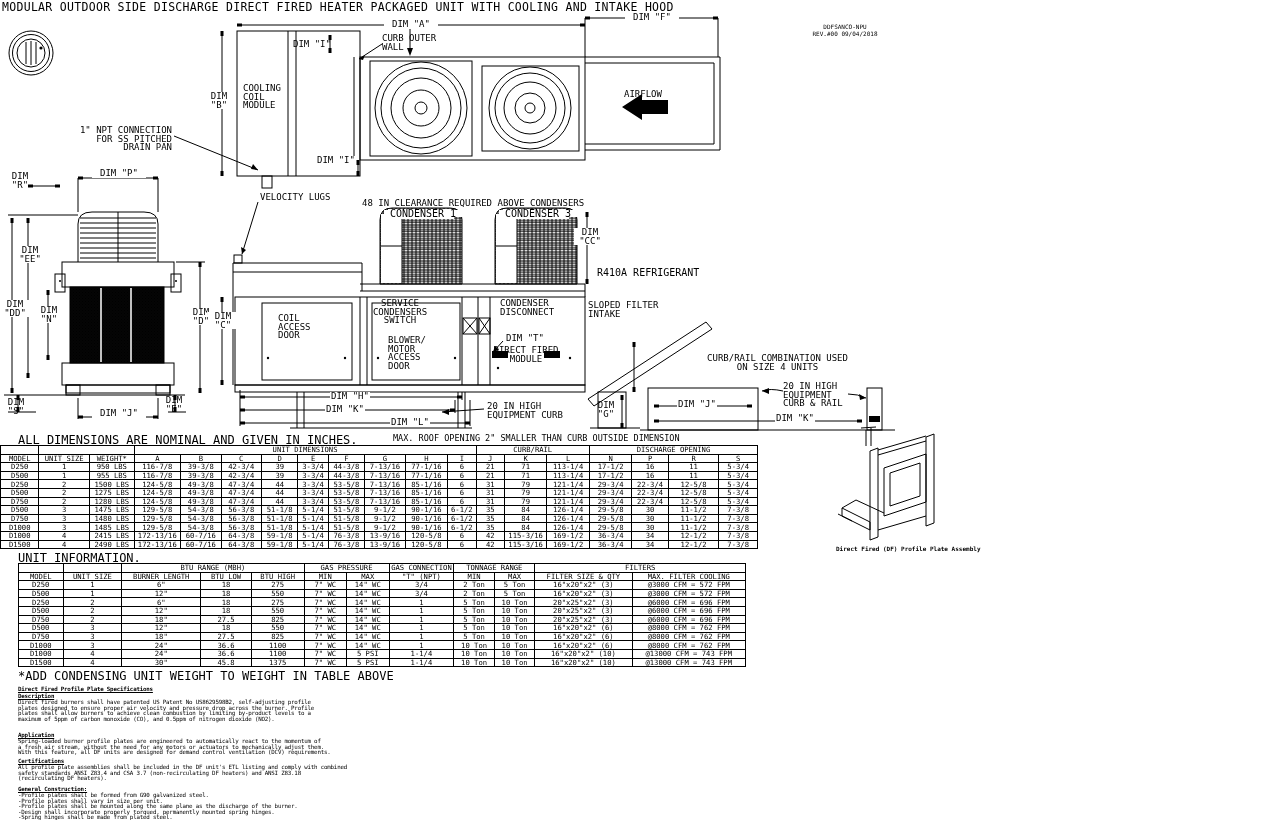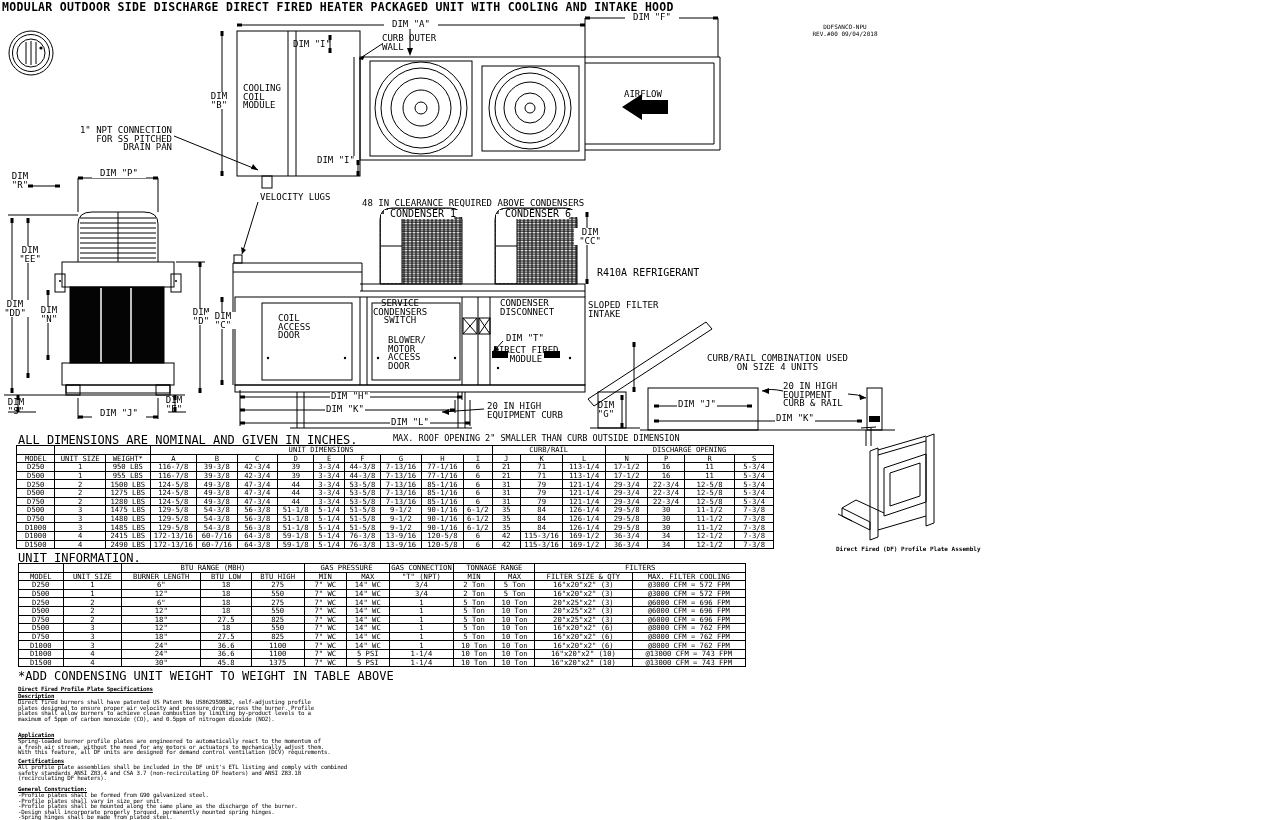--- a/index.html
+++ b/index.html
@@ -9,27 +9,27 @@
   .lbl{position:absolute;font-family:"DejaVu Sans Mono",monospace;font-size:9px;line-height:8.6px;
        white-space:pre-line;color:#000;z-index:4;}
   .c{text-align:center}.r{text-align:right}
   .bg{background:#fff;padding:0 1px;}
   .t6{font-size:6px;line-height:6.2px}
   .t7{font-size:10px;line-height:7px}
   .t8{font-size:8.5px;line-height:8.5px}
   .t10{font-size:12px;line-height:9.5px}
   .t11{font-size:11px;line-height:11px}
   .b{font-weight:bold}.u{text-decoration:underline}
-  .title{font-size:11.5px;line-height:12px;font-weight:bold;letter-spacing:.3px;white-space:nowrap;}
+  .title{font-size:11.5px;line-height:12px;font-weight:normal;letter-spacing:.3px;white-space:nowrap;}
   .spec{font-size:5.8px;line-height:5.6px;letter-spacing:-.2px;}
   table.cad{position:absolute;border-collapse:collapse;table-layout:fixed;background:#fff;z-index:3;}
   table.cad th,table.cad td{border:1px solid #000;font-weight:normal;font-size:7.2px;line-height:7px;
        height:7.6px;padding:0;text-align:center;overflow:hidden;white-space:nowrap;
        font-family:"DejaVu Sans Mono",monospace;}
-  #table1{left:16px;top:445px;width:758px;border-radius:27px;}
+  #table1{left:0;top:445px;width:758px;border-radius:27px;}
   #table2{left:18px;top:563px;width:728px;}
 </style>
 </head>
 <body>
 
 <div id="sheet">
 
 <svg width="1280" height="570" viewBox="0 0 1280 570" stroke="#000" fill="none" stroke-width="1">
   <defs>
     <pattern id="hstripe" width="4" height="4.5" patternUnits="userSpaceOnUse">
@@ -333,21 +333,21 @@
 "C"</div>
   <div class="lbl c" style="left:2px;top:398px;width:28px">DIM
 "S"</div>
   <div class="lbl c bg" style="left:92px;top:409px;width:52px">DIM "J"</div>
   <div class="lbl c" style="left:160px;top:396px;width:28px">DIM
 "E"</div>
 
   <div class="lbl" style="left:260px;top:193px">VELOCITY LUGS</div>
   <div class="lbl" style="left:362px;top:199px">48 IN CLEARANCE REQUIRED ABOVE CONDENSERS</div>
   <div class="lbl t7 c bg" style="left:384px;top:210px;width:76px">CONDENSER 1</div>
-  <div class="lbl t7 c bg" style="left:499px;top:210px;width:76px">CONDENSER 6</div>
+  <div class="lbl t7 c bg" style="left:499px;top:210px;width:76px">CONDENSER 3</div>
   <div class="lbl c bg" style="left:574px;top:228px;width:30px">DIM
 "CC"</div>
   <div class="lbl" style="left:278px;top:314px">COIL
 ACCESS
 DOOR</div>
   <div class="lbl c" style="left:368px;top:299px;width:64px">SERVICE
 CONDENSERS
 SWITCH</div>
   <div class="lbl" style="left:388px;top:336px">BLOWER/
 MOTOR

